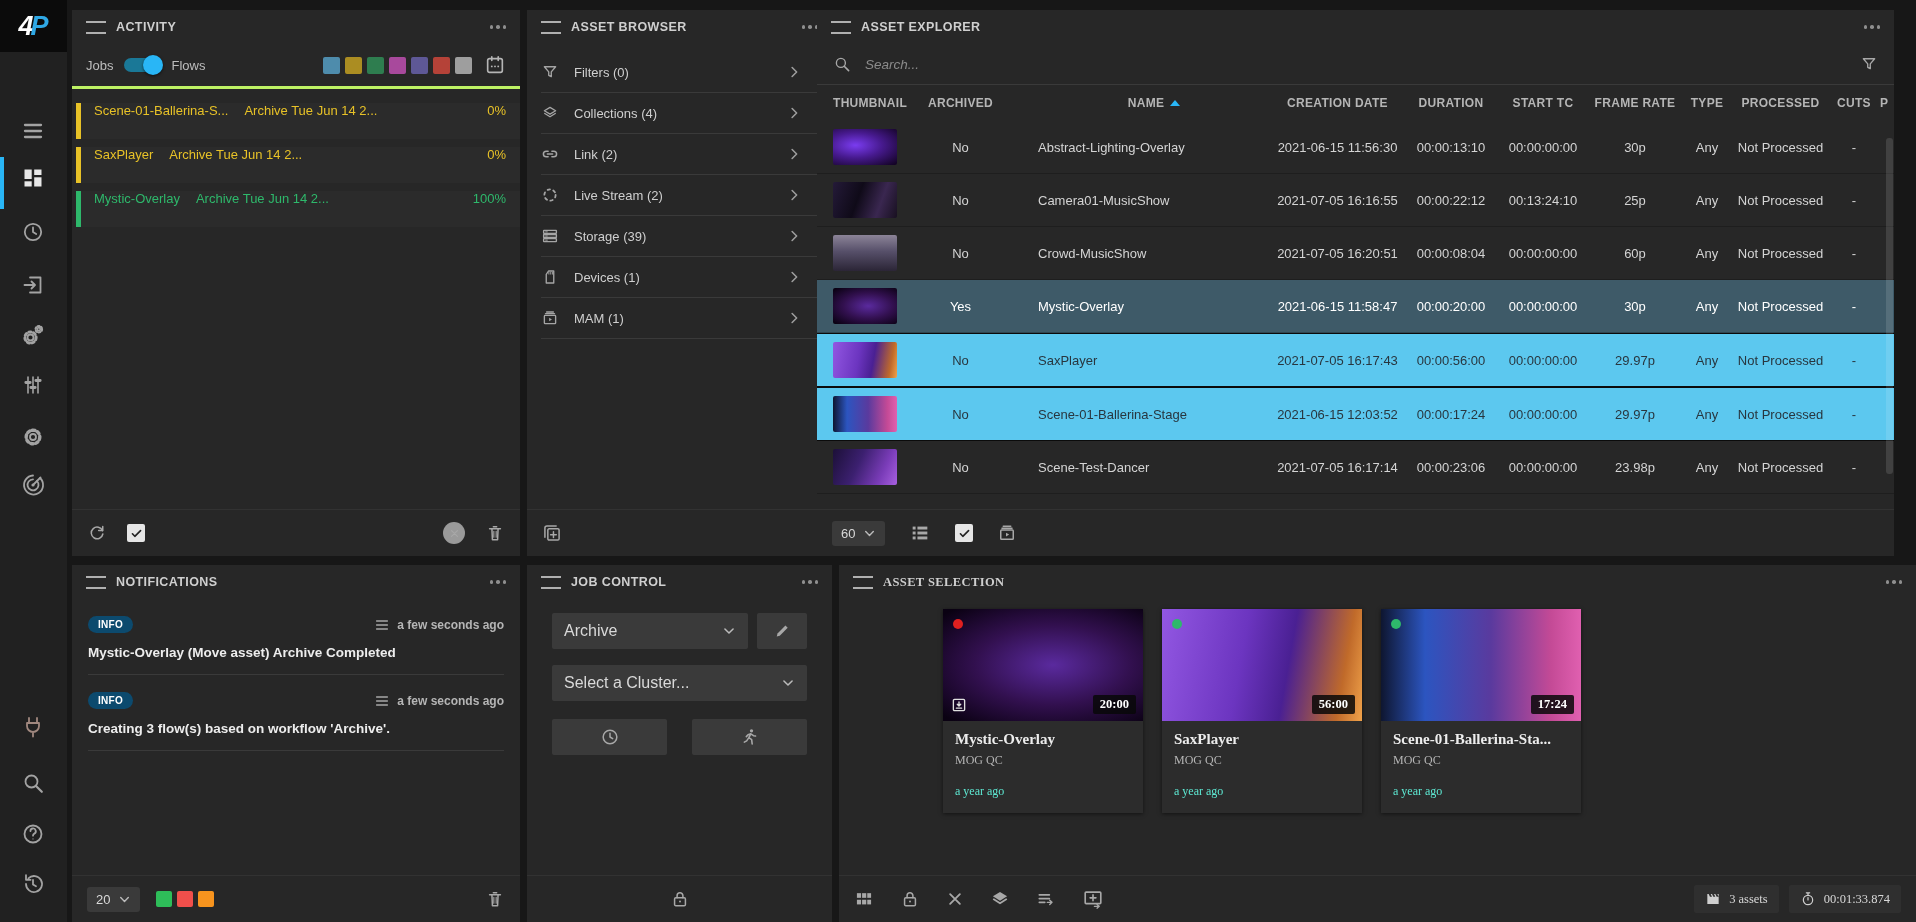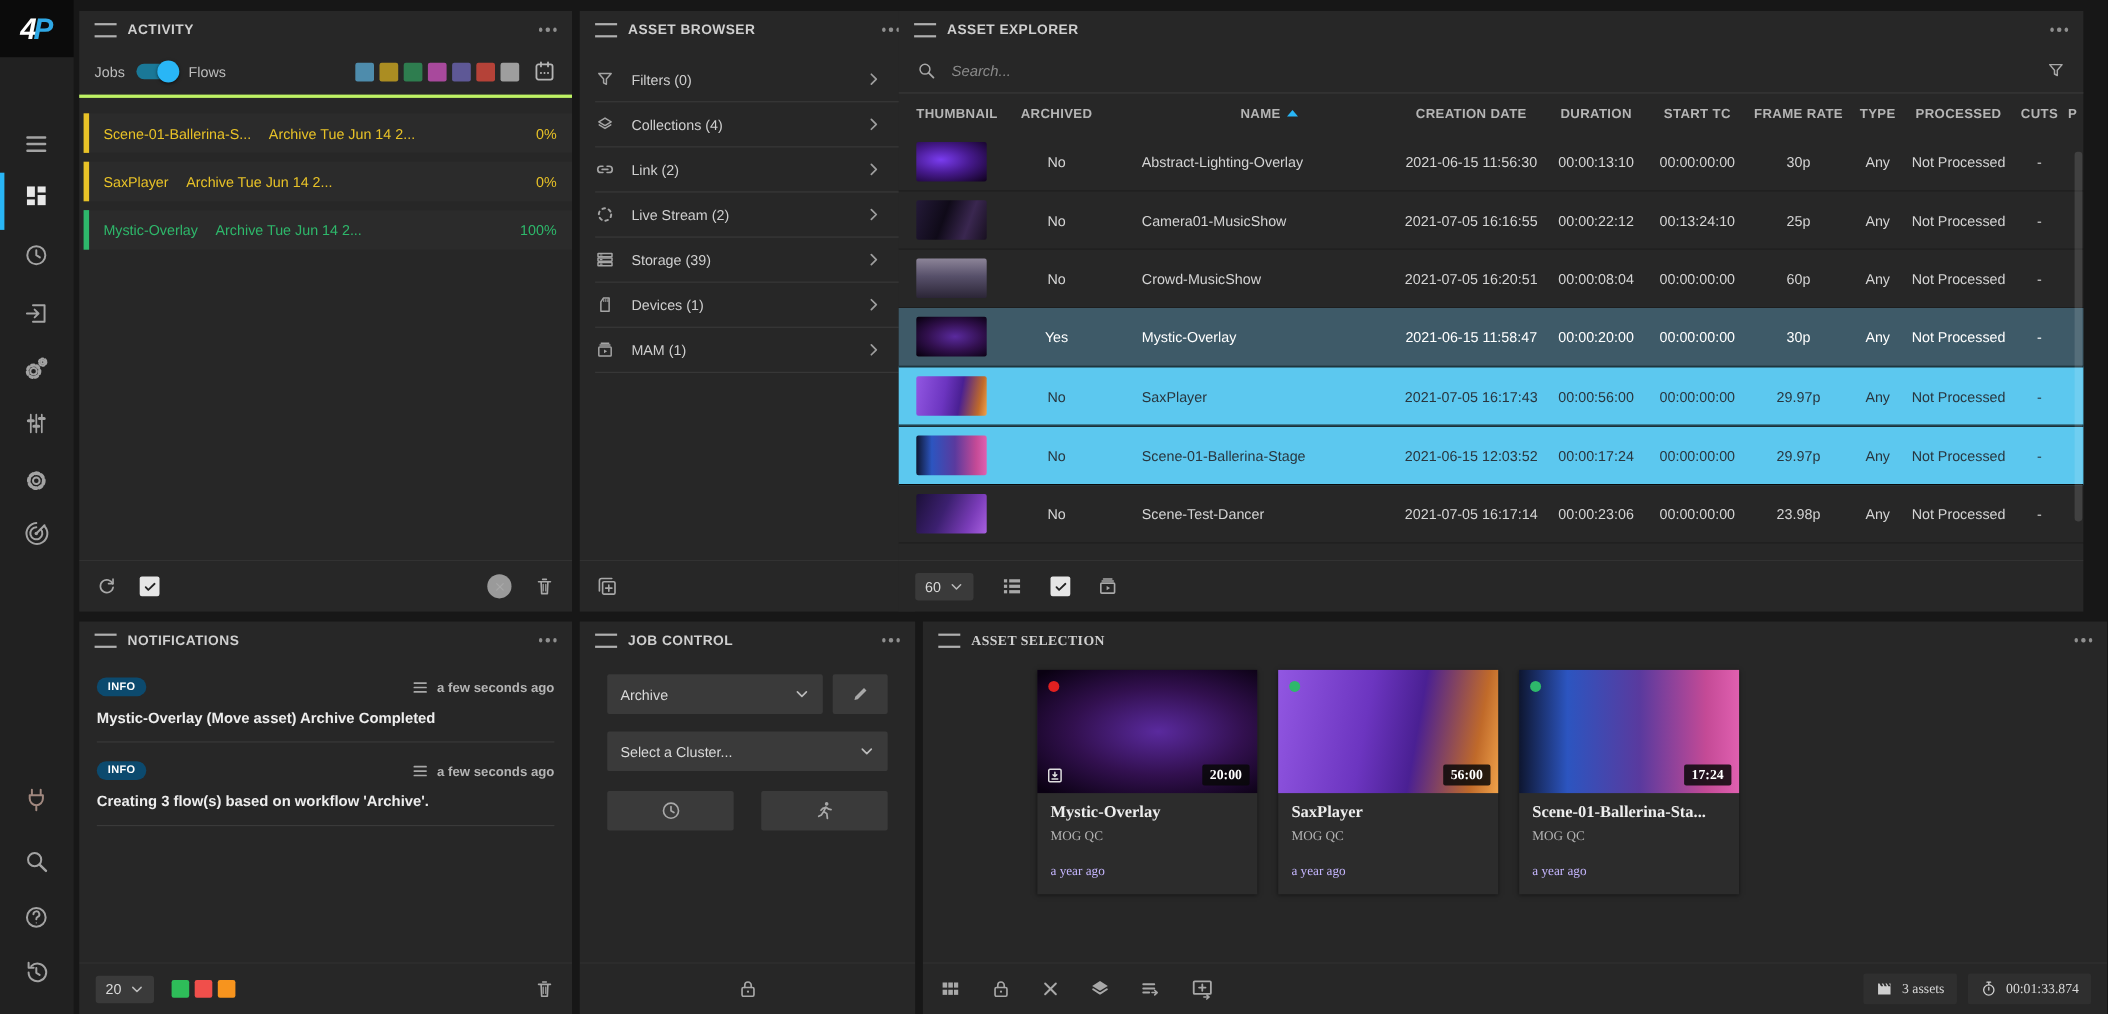--- a/index.html
+++ b/index.html
@@ -33,21 +33,21 @@
   .icon.s22{width:22px;height:22px;}
   
   .toggle-row{display:flex;align-items:center;height:42px;padding:0 14px;border-bottom:3px solid #bef264;}
   .tlabel{font-size:13px;color:#bdbdbd;}
   .switch{position:relative;width:36px;height:14px;border-radius:7px;background:#1a7897;margin:0 11px;cursor:pointer;}
   .knob{position:absolute;right:-3px;top:-3px;width:20px;height:20px;border-radius:50%;background:#29b6f6;box-shadow:0 1px 3px rgba(0,0,0,.6);}
   .legend{margin-left:auto;display:flex;gap:5px;align-items:center;}
   .sw{width:17px;height:17px;border-radius:2px;cursor:pointer;}
   .cal{margin-left:12px;color:#b5b5b5;width:22px;height:22px;cursor:pointer;}
   .act-list{padding-top:14px;}
-  .act-item{display:flex;align-items:center;height:36px;margin:0 0 8px 4px;background:#2b2b2b;font-size:13px;cursor:pointer;}
+  .act-item{display:flex;height:36px;margin:0 0 8px 4px;background:#2b2b2b;font-size:13px;cursor:pointer;}
   .act-bar{width:5px;align-self:stretch;margin-right:13px;}
   .act-name{margin-right:16px;} .act-detail{} .act-prog{margin-left:auto;margin-right:14px;}
   .cb{width:18px;height:18px;border-radius:2px;background:#e6e6e6;color:#222;display:flex;align-items:center;justify-content:center;cursor:pointer;}
   .circlex{width:22px;height:22px;border-radius:50%;background:#9a9a9a;color:#2a2a2a;display:flex;align-items:center;justify-content:center;cursor:pointer;}
   
   .b-list{padding-top:8px;}
   .b-item{display:flex;align-items:center;height:40px;margin:0 14px;border-bottom:1px solid #3a3a3a;cursor:pointer;}
   .b-item .icon{margin-right:15px;color:#a5a5a5;}
   .b-label{font-size:13px;color:#cfcfcf;}
   .b-item .chev{margin-left:auto;color:#9e9e9e;}
@@ -80,37 +80,37 @@
   
   .n-item{margin:0 16px;padding-top:17px;border-bottom:1px solid #3a3a3a;padding-bottom:14px;}
   .n-top{display:flex;align-items:center;}
   .badge{background:#0c4a6e;color:#fff;font-size:10px;font-weight:bold;letter-spacing:.3px;border-radius:10px;padding:3px 10px;}
   .n-time{margin-left:auto;display:flex;align-items:center;gap:7px;font-size:12px;font-weight:bold;color:#b5b5b5;}
   .n-msg{margin-top:12px;font-size:13.5px;font-weight:bold;color:#ededed;}
   
   .j-body{padding:14px 25px 0 25px;}
   .jrow{display:flex;gap:9px;margin-bottom:16px;}
   .sel{flex:1;display:flex;align-items:center;background:#3a3a3a;border-radius:2px;height:36px;padding:0 12px;
-       font-size:13px;color:#d9d9d9;cursor:pointer;}
+       font-size:16px;color:#d9d9d9;cursor:pointer;}
   .sel .icon{margin-left:auto;width:14px;height:14px;color:#bbb;}
   .sqbtn{width:50px;height:36px;background:#3a3a3a;border-radius:2px;display:flex;align-items:center;justify-content:center;color:#ccc;cursor:pointer;}
   .jbtn{width:115px;height:36px;background:#3a3a3a;border-radius:2px;display:flex;align-items:center;justify-content:center;color:#ccc;cursor:pointer;}
   .jrow.btns{justify-content:space-between;margin-top:18px;}
   
   .cards{display:flex;gap:19px;padding:10px 0 0 104px;}
   .card{width:200px;background:#2c2c2c;box-shadow:0 1px 4px rgba(0,0,0,.55);cursor:pointer;}
   .cthumb{position:relative;height:112px;}
   .cdot{position:absolute;left:10px;top:10px;width:10px;height:10px;border-radius:50%;}
   .cdot.red{background:#e02020;} .cdot.green{background:#2eb86b;}
   .cdur{position:absolute;right:7px;bottom:7px;background:rgba(8,8,8,.85);color:#fff;font-size:12.5px;font-weight:bold;padding:2px 7px;border-radius:2px;}
   .carch{position:absolute;left:7px;bottom:7px;width:18px;height:18px;color:#e0e0e0;}
   .cbody{padding:10px 12px 14px 12px;}
   .ctitle{font-size:15px;font-weight:bold;color:#ededed;}
   .csub{font-size:12px;color:#b5b5b5;margin-top:5px;}
-  .ctime{font-size:12px;color:#c4b5fd;margin-top:16px;}
+  .ctime{font-size:12px;color:#5eead4;margin-top:16px;}
   .chips{margin-left:auto;display:flex;gap:10px;}
   .chip{display:flex;align-items:center;gap:8px;background:#2f2f2f;padding:6px 11px;border-radius:2px;font-size:12.5px;color:#d8d8d8;}
   .chip .icon{width:16px;height:16px;color:#cfcfcf;}
   .gap26{gap:26px;}
 </style>
 </head>
 <body>
 
 <div class="app">
 

